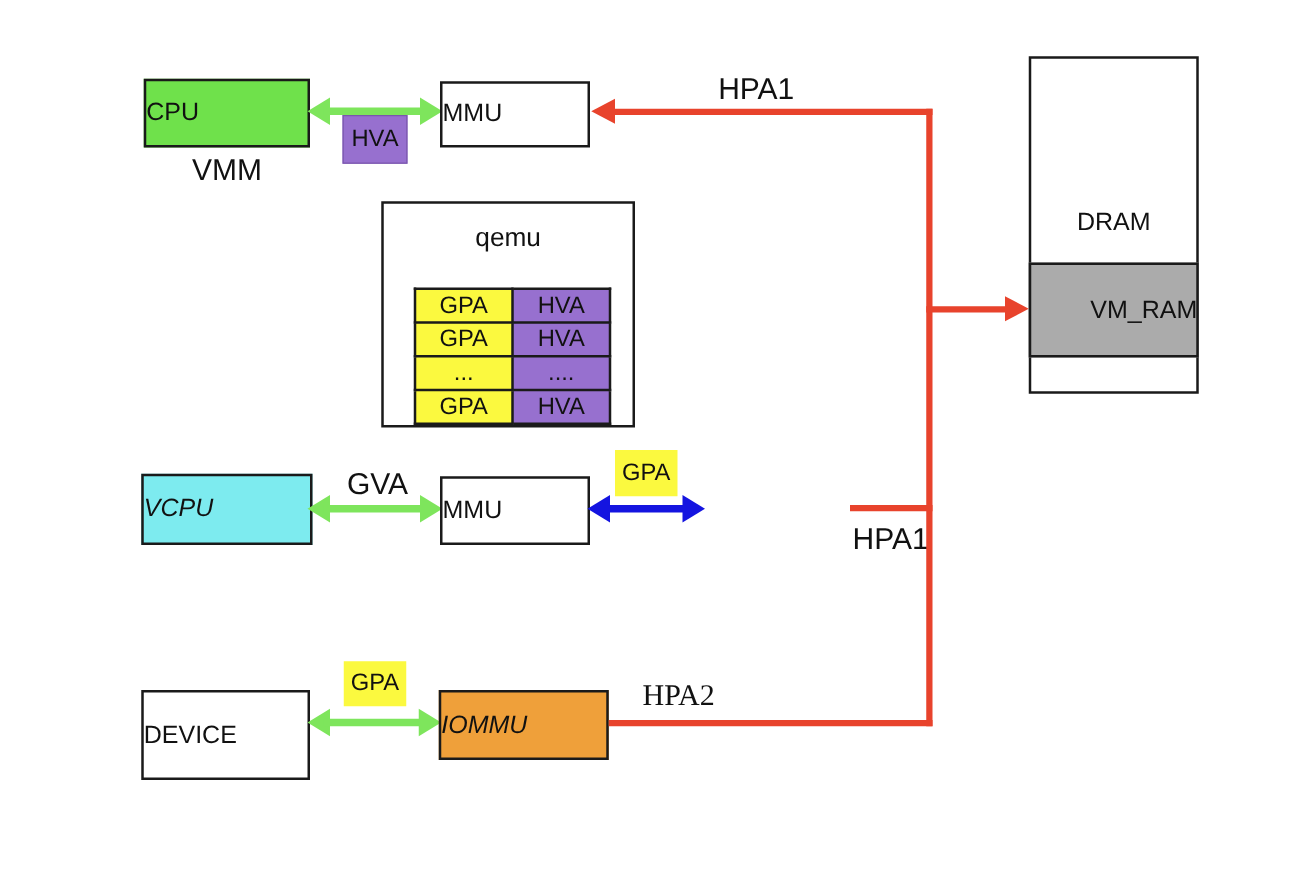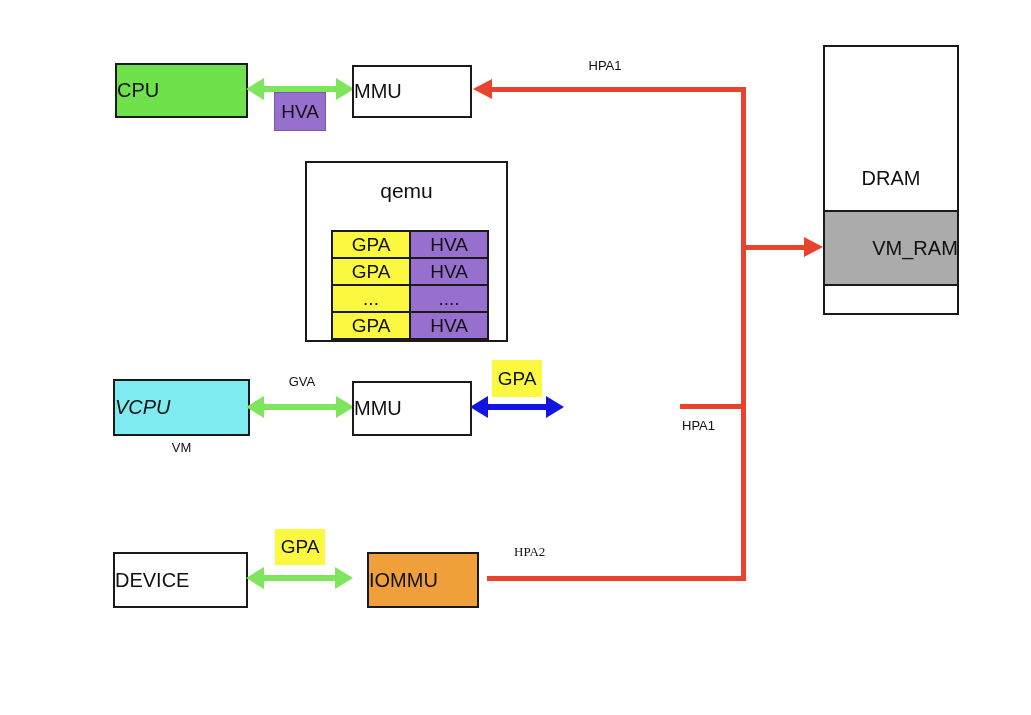--- a/index.html
+++ b/index.html
@@ -14,21 +14,21 @@
   .box{
     position:absolute;
     box-sizing:border-box;
     border:2px solid #1a1a1a;
     background:#fff;
     display:flex;align-items:center;justify-content:flex-start;
     font-size:20px;
   }
   .label{
     position:absolute;
-    font-size:13px;
+    font-size:24px;
     white-space:nowrap;
   }
   .center{text-align:center;}
   .tag{
     position:absolute;
     box-sizing:border-box;
     display:flex;align-items:center;justify-content:center;
     font-size:19px;
   }
   .tag.yellow{background:var(--yellow);}
@@ -94,20 +94,21 @@
   }
 </style>
 </head>
 <body>
 
 <div id="stage">
 
   <div class="box fill-green" style="left:115px;top:63px;width:133px;height:55px;">
     <span>CPU</span>
   </div>
+  <div class="label center" style="left:115px;top:123px;width:133px;">VMM</div>
 
   <div class="tag purple" style="left:274px;top:92px;width:52px;height:39px;">
     <span>HVA</span>
   </div>
 
   <div class="darrow green" style="left:246px;top:78px;width:108px;">
     <div class="hl"></div>
     <div class="shaft"></div>
     <div class="hr"></div>
   </div>
@@ -138,21 +139,20 @@
         <td class="y">GPA</td>
         <td class="p">HVA</td>
       </tr>
     </tbody>
       </table>
   </div>
 
   <div class="box fill-cyan" style="left:113px;top:379px;width:137px;height:57px;font-style:italic;">
     <span>VCPU</span>
   </div>
-  <div class="label center" style="left:113px;top:440px;width:137px;">VM</div>
 
   <div class="label center" style="left:250px;top:374px;width:104px;">GVA</div>
 
   <div class="darrow green" style="left:246px;top:396px;width:108px;">
     <div class="hl"></div>
     <div class="shaft"></div>
     <div class="hr"></div>
   </div>
 
   <div class="box" style="left:352px;top:381px;width:120px;height:55px;">
@@ -165,35 +165,35 @@
 
   <div class="darrow blue" style="left:470px;top:396px;width:94px;">
     <div class="hl"></div>
     <div class="shaft"></div>
     <div class="hr"></div>
   </div>
 
 
   <div class="label" style="left:682px;top:418px;">HPA1</div>
 
-  <div class="box" style="left:113px;top:552px;width:135px;height:56px;">
+  <div class="box" style="left:113px;top:552px;width:135px;height:72px;">
     <span>DEVICE</span>
   </div>
 
   <div class="tag yellow" style="left:275px;top:529px;width:50px;height:36px;">
     <span>GPA</span>
   </div>
 
   <div class="darrow green" style="left:246px;top:567px;width:107px;">
     <div class="hl"></div>
     <div class="shaft"></div>
     <div class="hr"></div>
   </div>
 
-  <div class="box fill-orange" style="left:367px;top:552px;width:112px;height:56px;">
+  <div class="box fill-orange" style="left:351px;top:552px;width:136px;height:56px;font-style:italic;">
     <span>IOMMU</span>
   </div>
 
   <div class="label" style="left:514px;top:544px;font-family:Liberation Serif, serif;">HPA2</div>
 
   <div class="box" style="left:823px;top:45px;width:136px;height:270px;">
     <div class="dram-label">DRAM</div>
     <div class="vmram fill-gray">
       <span>VM_RAM</span>
     </div>

